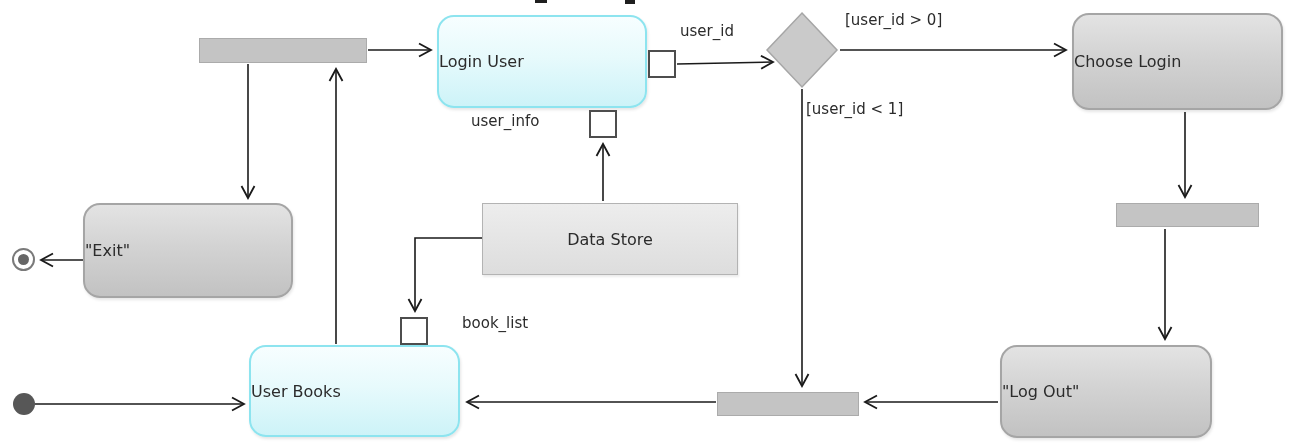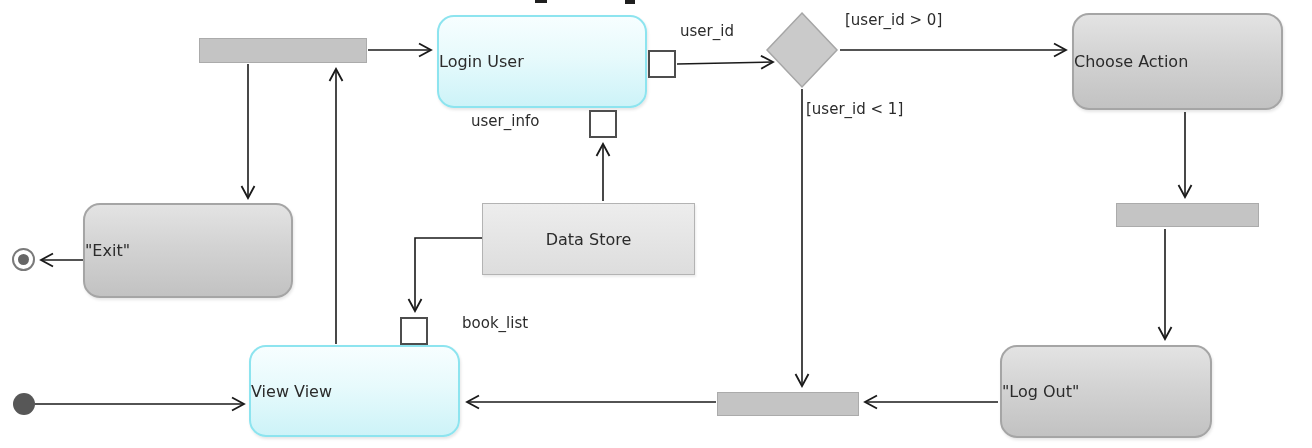--- a/index.html
+++ b/index.html
@@ -75,32 +75,32 @@
 
   <div class="node action gray" style="left:83px; top:203px; width:210px; height:95px;">
     <span>"Exit"</span>
   </div>
 
   <div class="node action cyan" style="left:437px; top:15px; width:210px; height:93px;">
     <span>Login User</span>
   </div>
 
   <div class="node action gray" style="left:1072px; top:13px; width:211px; height:97px;">
-    <span>Choose Action</span>
+    <span>Choose Login</span>
   </div>
 
   <div class="node action cyan" style="left:249px; top:345px; width:211px; height:92px;">
-    <span>View View</span>
+    <span>User Books</span>
   </div>
 
   <div class="node action gray" style="left:1000px; top:345px; width:212px; height:93px;">
     <span>"Log Out"</span>
   </div>
 
-  <div class="node datastore" style="left:482px; top:203px; width:213px; height:72px;">
+  <div class="node datastore" style="left:482px; top:203px; width:256px; height:72px;">
     <span>Data Store</span>
   </div>
 
   <div class="node bar" style="left:199px; top:38px; width:168px; height:25px;"></div>
   <div class="node bar" style="left:1116px; top:203px; width:143px; height:24px;"></div>
   <div class="node bar" style="left:717px; top:392px; width:142px; height:24px;"></div>
 
   <svg class="node" style="left:763px; top:9px;" width="78" height="82" viewBox="0 0 78 82">
     <polygon points="39,4 74,41 39,78 4,41" fill="#cacaca" stroke="#a6a6a6" stroke-width="1.5"></polygon>
   </svg>

